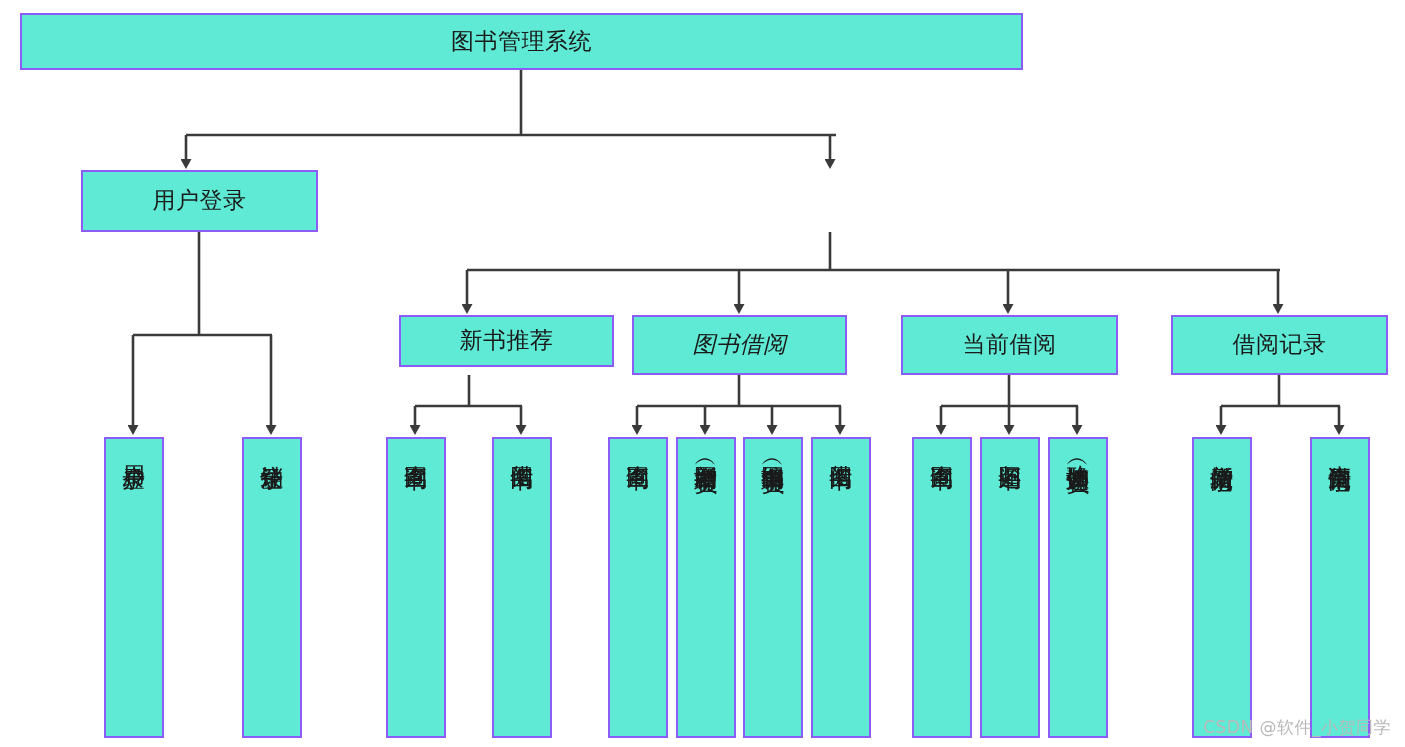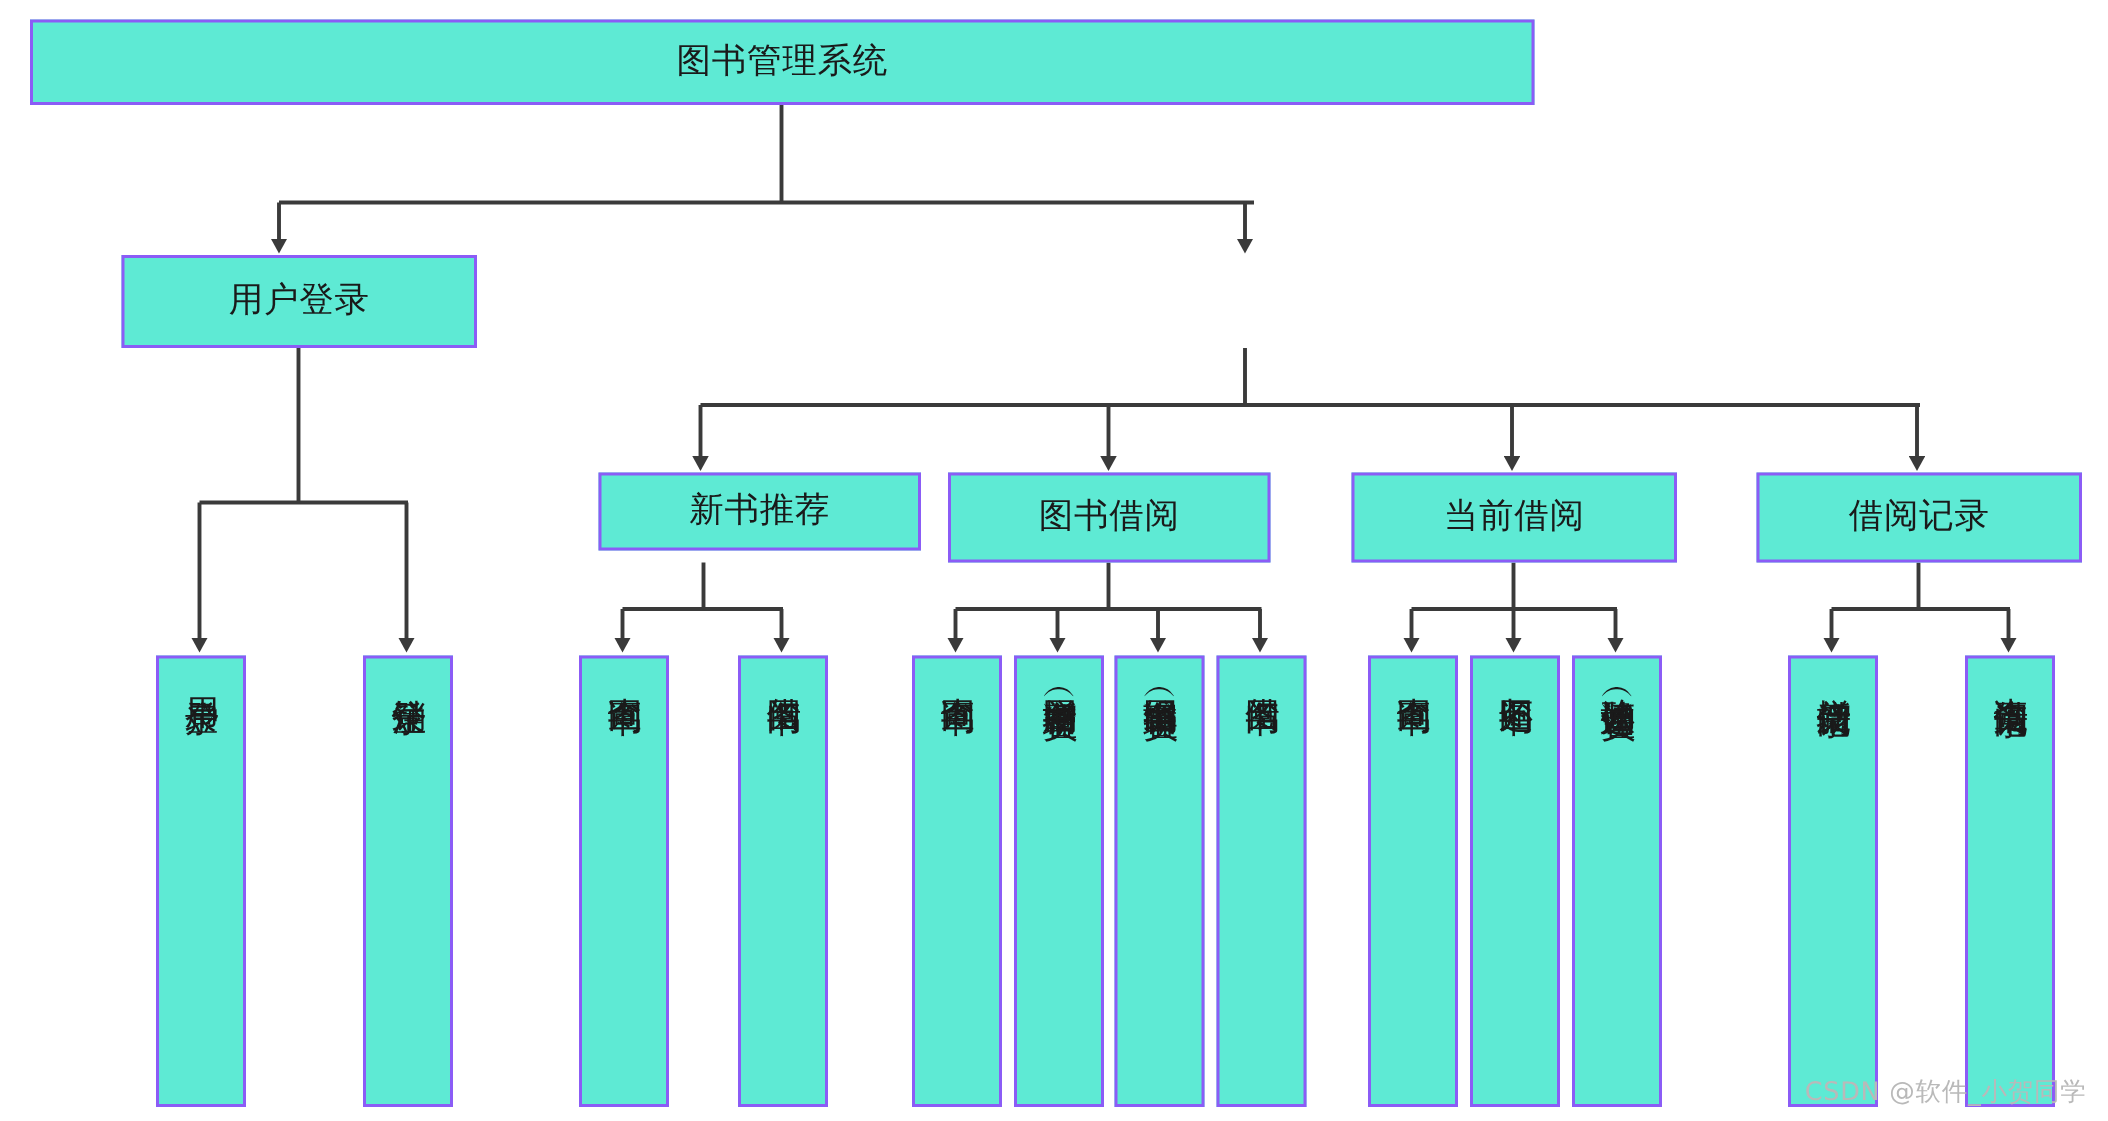--- a/index.html
+++ b/index.html
@@ -136,21 +136,21 @@
       <path d="M1221,406 L1221,426" marker-end="url(#arrow)"></path>
       <path d="M1339,406 L1339,426" marker-end="url(#arrow)"></path>
     </g>
   </svg>
 
   <div class="node node-h node-root" style="left:20px; top:13px; width:1003px; height:57px;">图书管理系统</div>
 
   <div class="node node-h" style="left:81px; top:170px; width:237px; height:62px;">用户登录</div>
 
   <div class="node node-h" style="left:362px; top:315px; width:215px; height:52px;margin-left:37px;">新书推荐</div>
-  <div class="node node-h" style="left:632px; top:315px; width:215px; height:60px;">图书借阅</div>
+  <div class="node node-h" style="left:632px; top:315px; width:215px; height:60px;font-style:italic;">图书借阅</div>
   <div class="node node-h" style="left:1171px; top:315px; width:217px; height:60px;">借阅记录</div>
   <div class="node node-h" style="left:901px; top:315px; width:217px; height:60px;">当前借阅</div>
 
   <div class="node node-v" style="left:104px; top:437px; width:60px; height:301px;">
     <span class="vtext">用户登录</span>
   </div>
   <div class="node node-v" style="left:242px; top:437px; width:60px; height:301px;">
     <span class="vtext">注销登录</span>
   </div>
 

